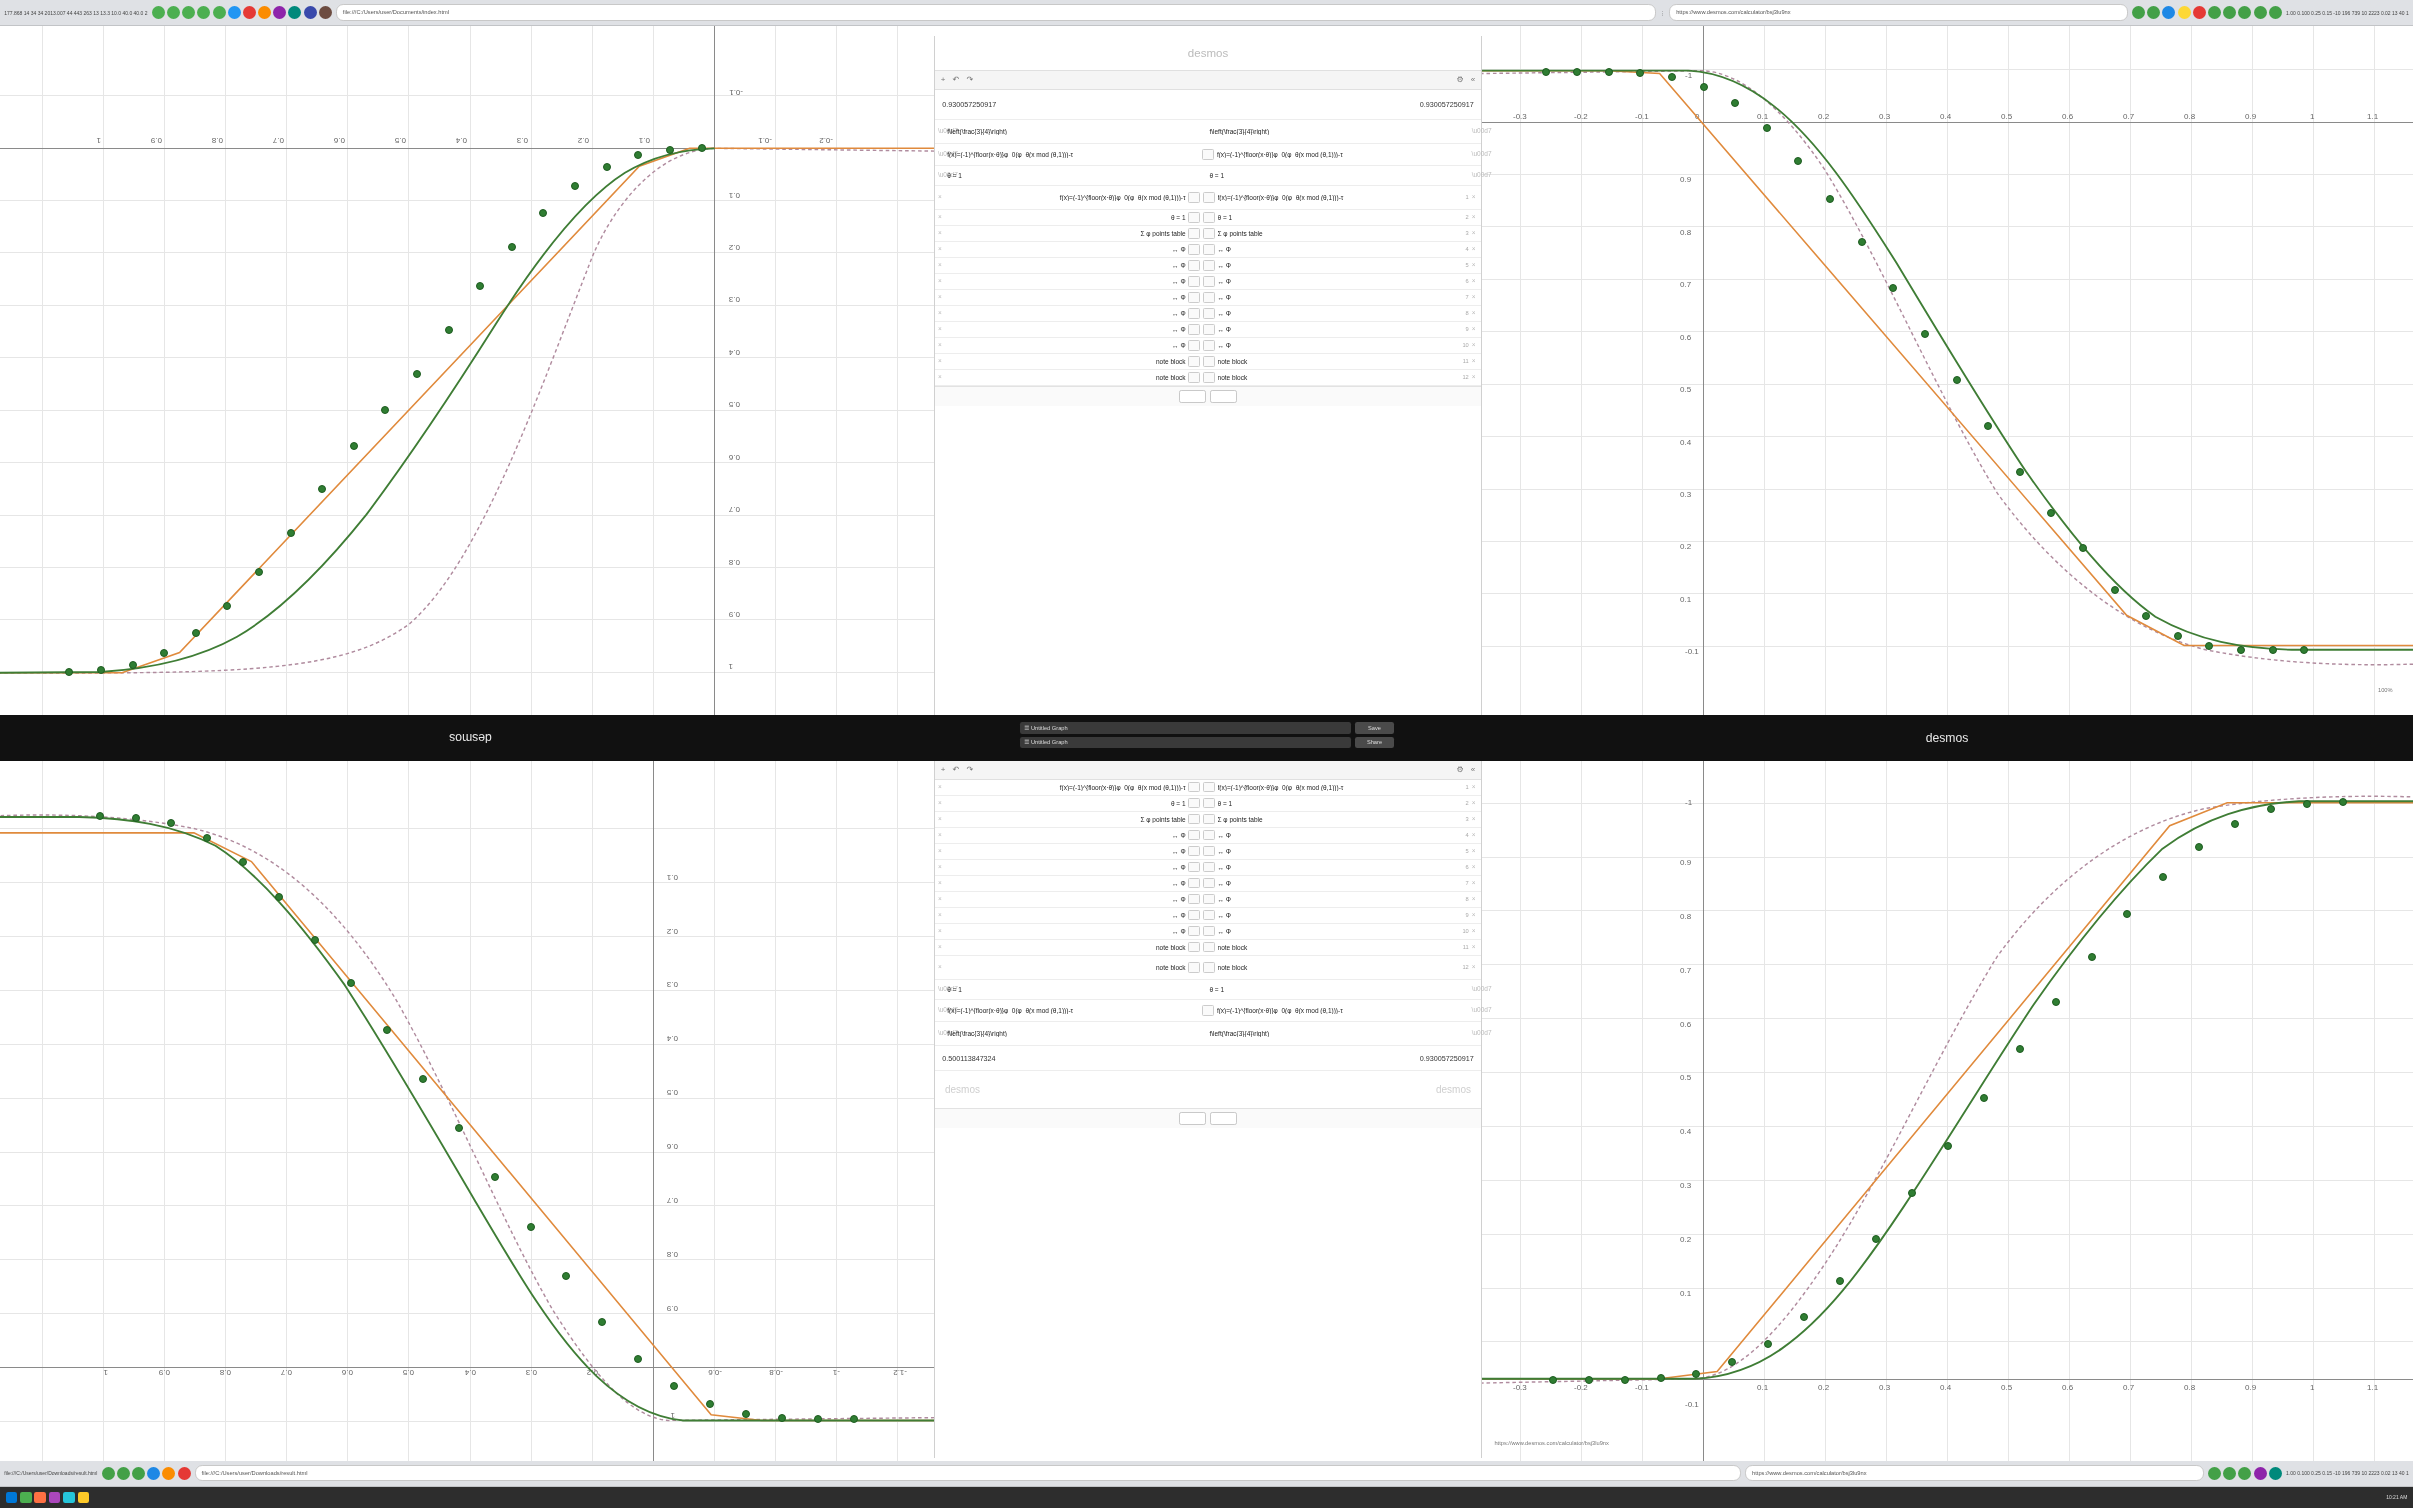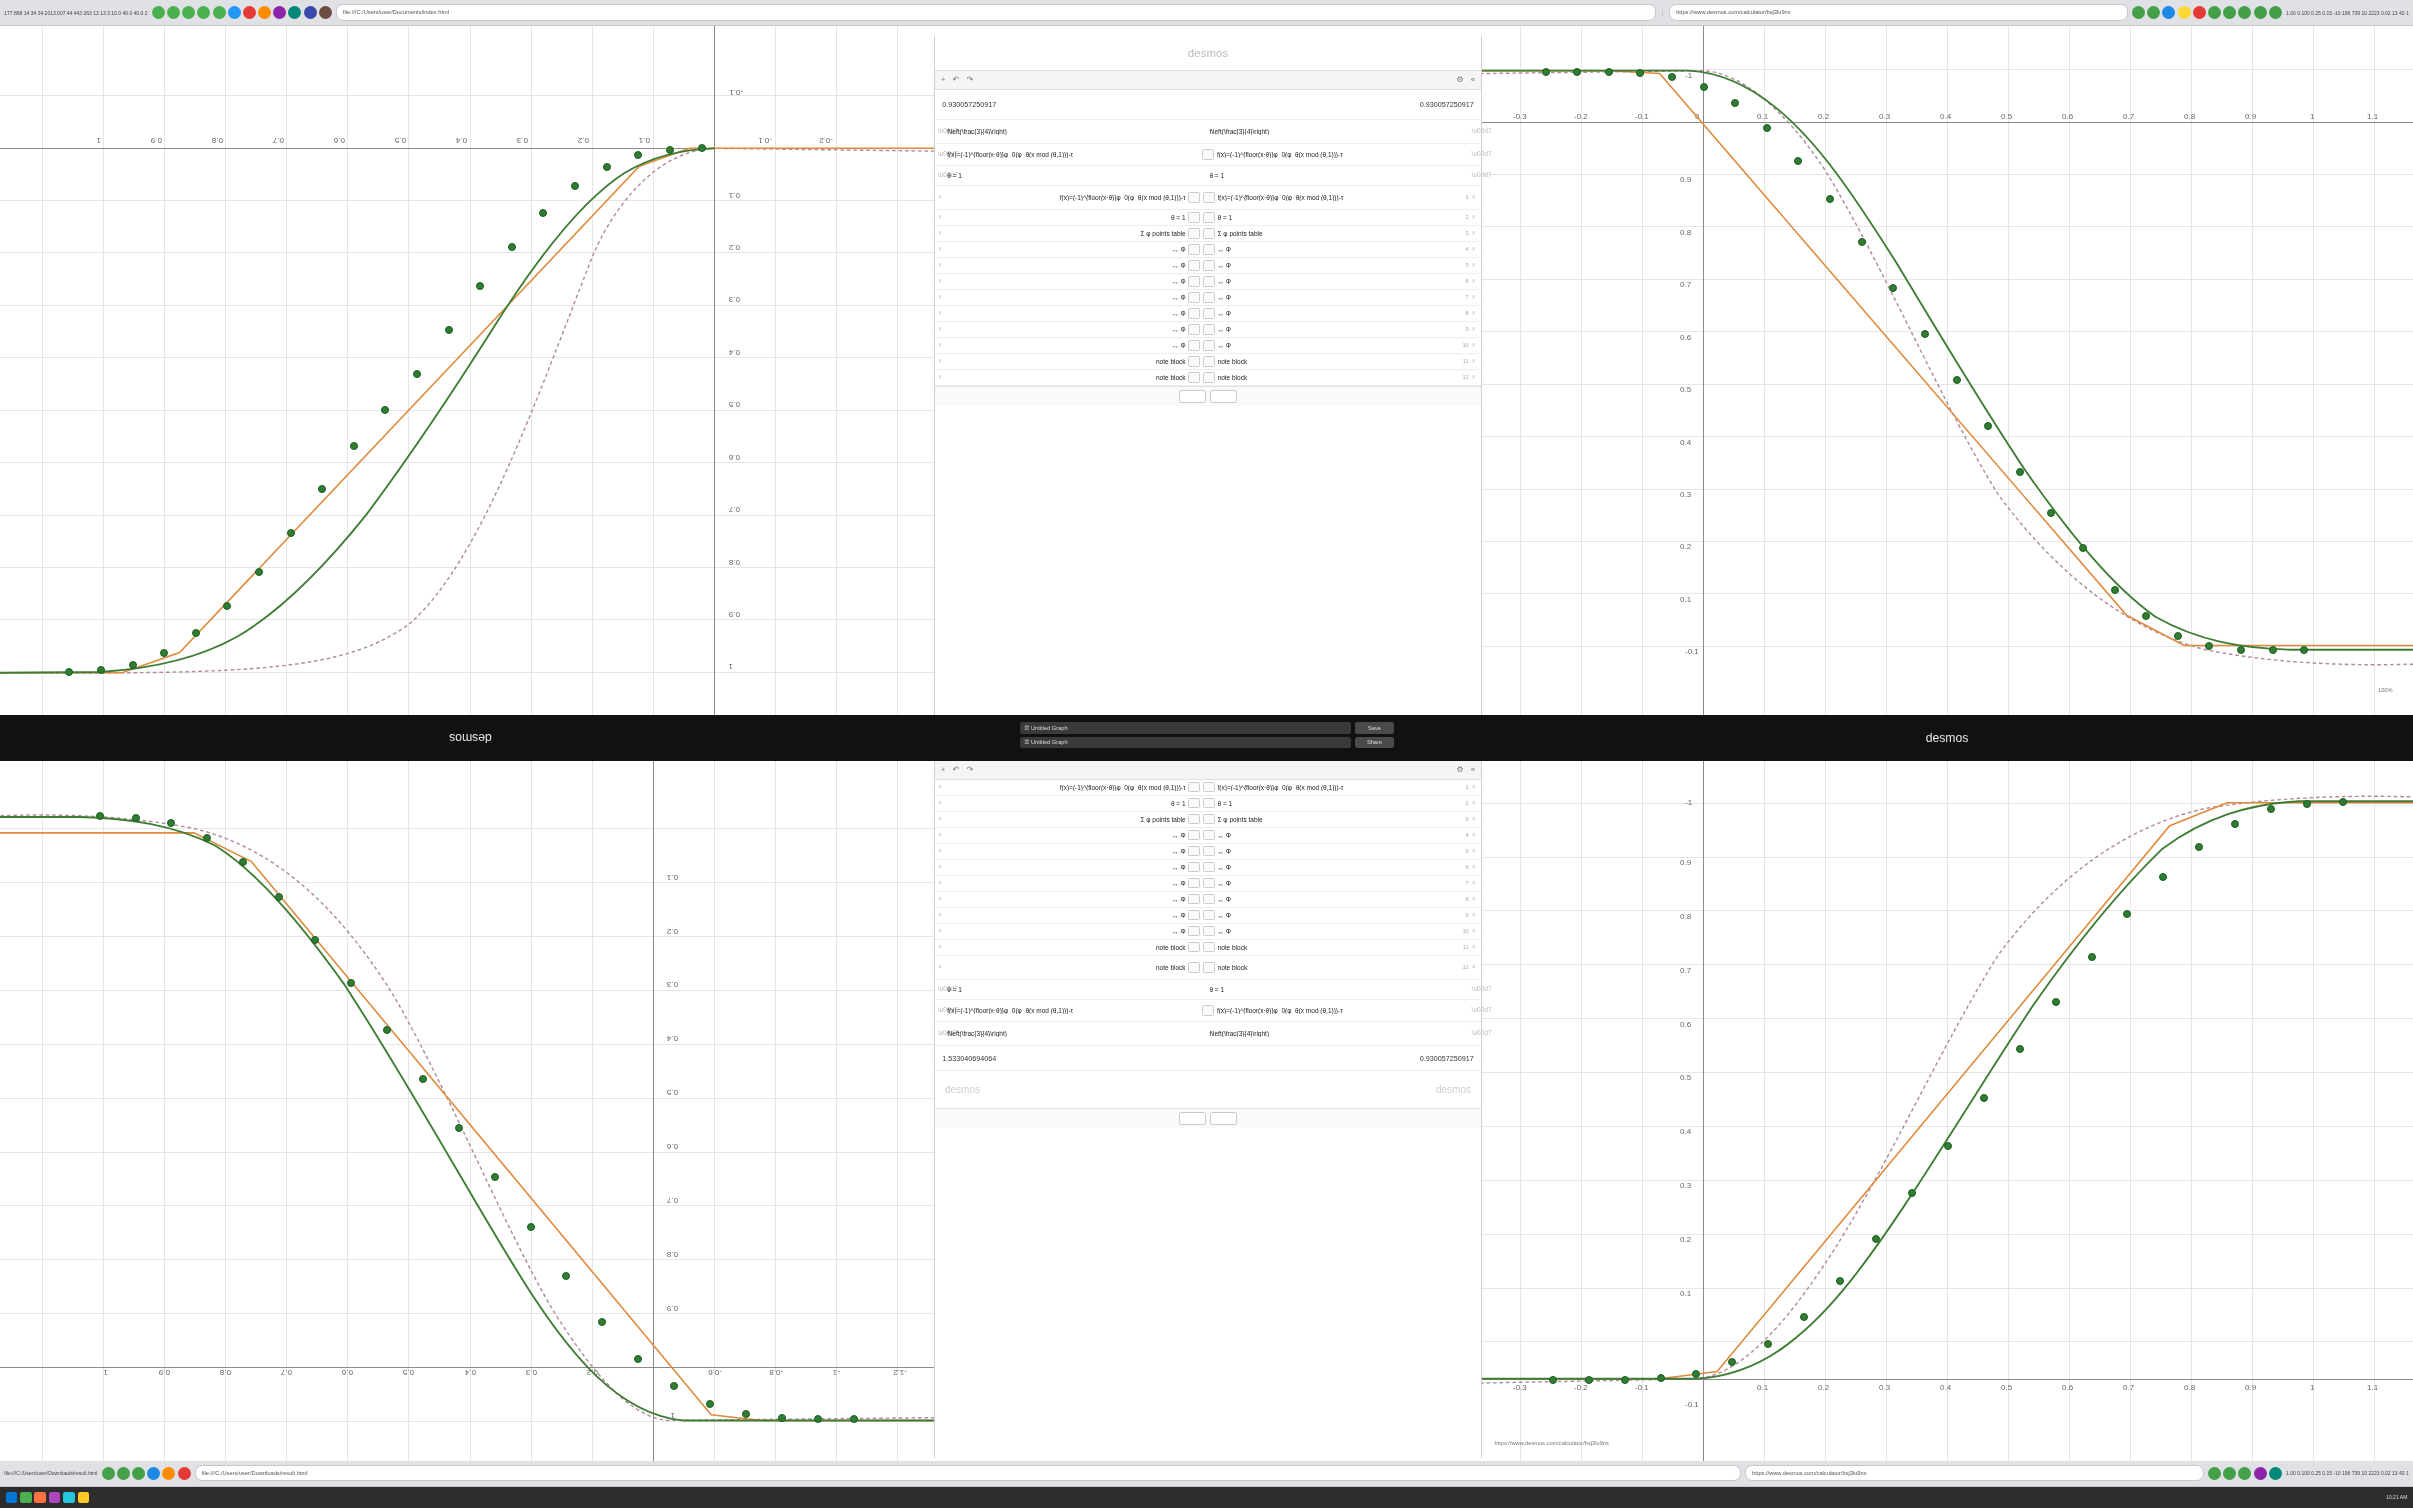--- a/index.html
+++ b/index.html
@@ -796,21 +796,21 @@
     </div>
 
     <div class="exprrow" style="min-height:24.4px">
       <span class="xbtn">\u00d7</span>
       <span class="exprbody">f\left(\frac{3}{4}\right)</span>
       <span class="exprbody">f\left(\frac{3}{4}\right)</span>
       <span class="xbtn">\u00d7</span>
     </div>
 
     <div style="height:24.4px;display:flex;align-items:center;justify-content:space-between;padding:0 7.2px;font-size:7.2px;color:#333;border-bottom:0.7px solid #ededed;">
-      <span>1.533040694064</span>
+      <span>0.500113847324</span>
       <span>0.930057250917</span>
     </div>
 
     <div style="height:37px;display:flex;align-items:center;justify-content:space-between;padding:0 10px;">
       <span style="font-size:10px;color:#cfcfcf">desmos</span>
       <span style="font-size:10px;color:#cfcfcf">desmos</span>
     </div>
     <div class="kbdrow">
       <span class="kbdbtn"></span>
       <span class="kbdbtn"></span>

